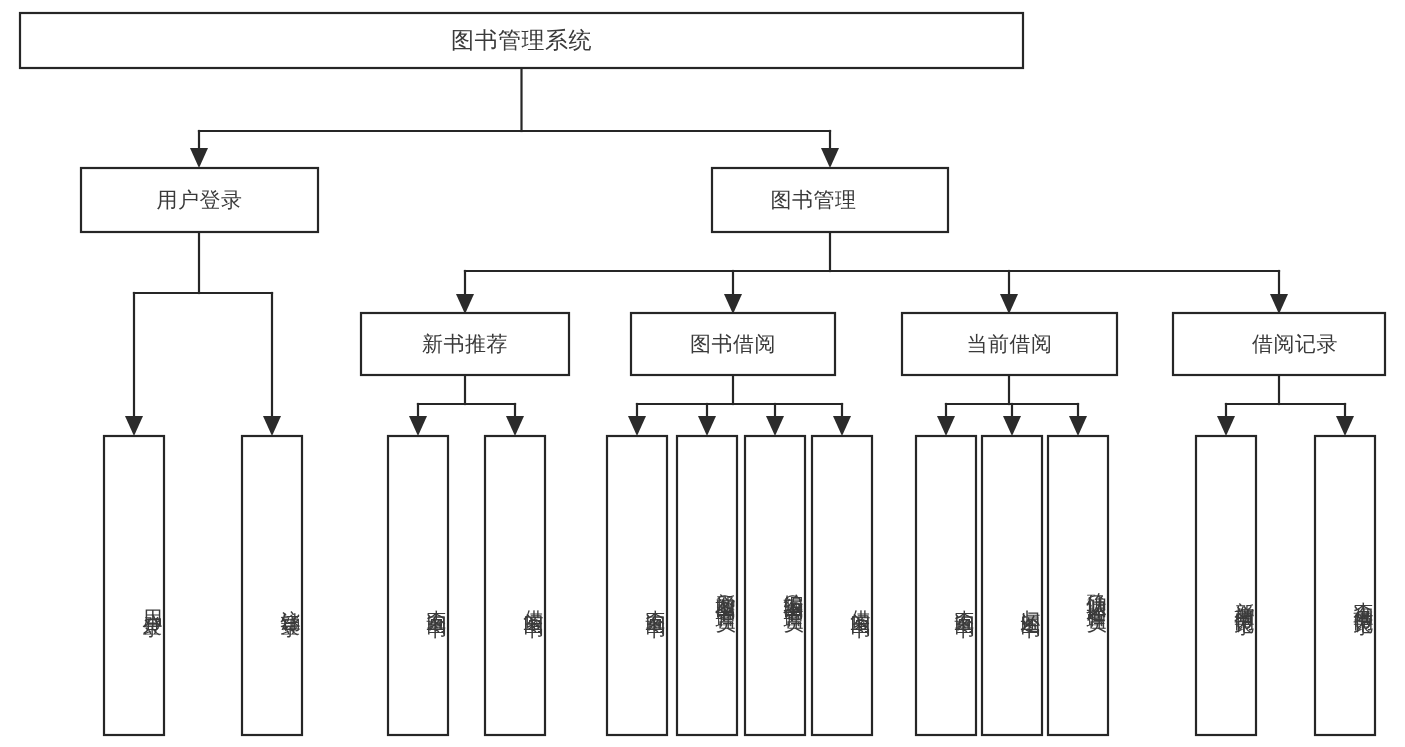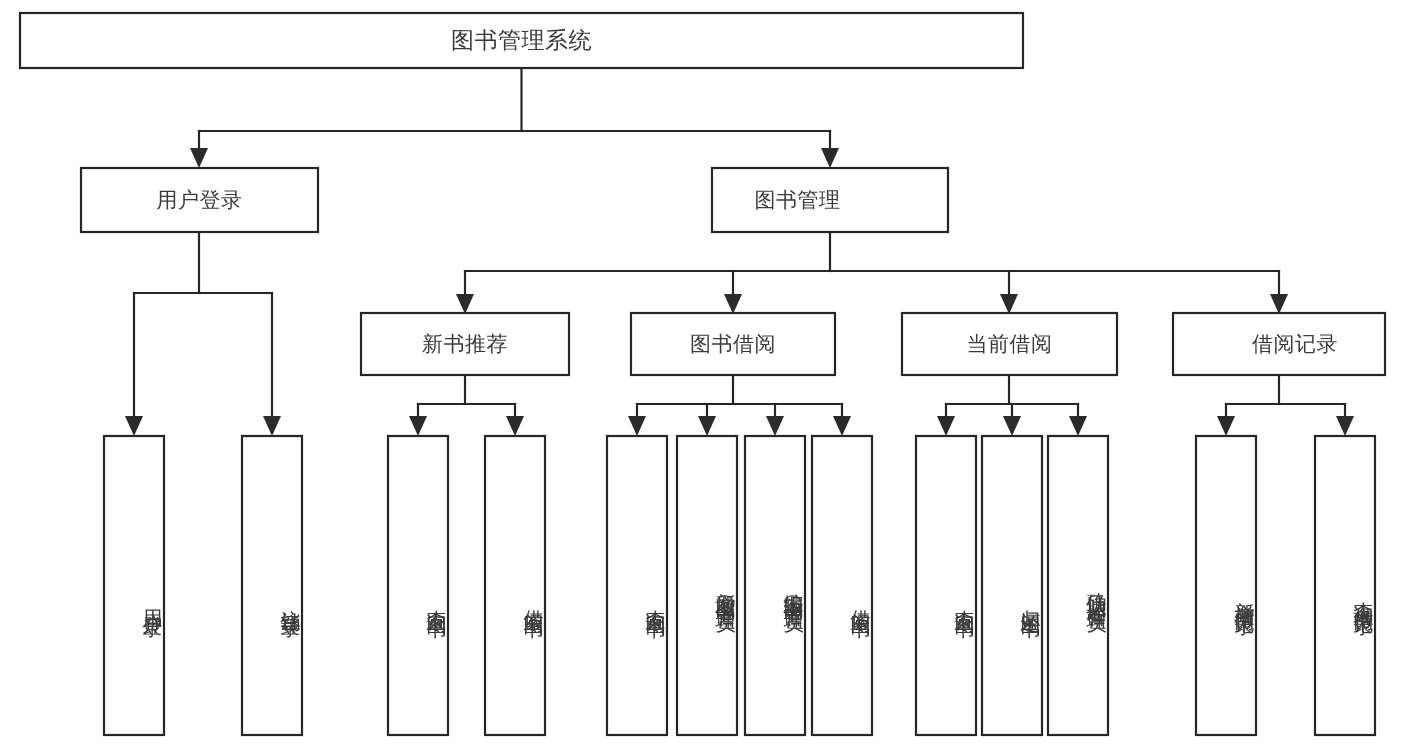--- a/index.html
+++ b/index.html
@@ -171,21 +171,21 @@
       <rect class="node-box" x="1048" y="436" width="60" height="299"></rect>
 
       <rect class="node-box" x="1196" y="436" width="60" height="299"></rect>
       <rect class="node-box" x="1315" y="436" width="60" height="299"></rect>
     </g>
   </svg>
 
   <div class="node-label" style="left:20px;  top:13px;  width:1003px; height:55px; font-size:23px;">图书管理系统</div>
 
   <div class="node-label" style="left:81px;  top:168px; width:237px; height:64px;">用户登录</div>
-  <div class="node-label" style="left:704px; top:168px; width:187px; height:64px;">图书管理</div>
+  <div class="node-label" style="left:720px; top:168px; width:187px; height:64px;">图书管理</div>
 
   <div class="node-label" style="left:631px; top:313px; width:204px; height:62px;">图书借阅</div>
   <div class="node-label" style="left:361px; top:313px; width:208px; height:62px;">新书推荐</div>
   <div class="node-label" style="left:902px; top:313px; width:215px; height:62px;border-radius:29px;">当前借阅</div>
   <div class="node-label" style="left:1173px;top:313px; width:212px; height:62px;margin-left:16px;">借阅记录</div>
 
   <div class="node-label vertical" style="left:104px; top:498px; width:60px; height:200px;">用户登录</div>
   <div class="node-label vertical" style="left:242px; top:498px; width:60px; height:200px;">注销登录</div>
 
   <div class="node-label vertical" style="left:388px; top:498px; width:60px; height:200px;">查询图书</div>

